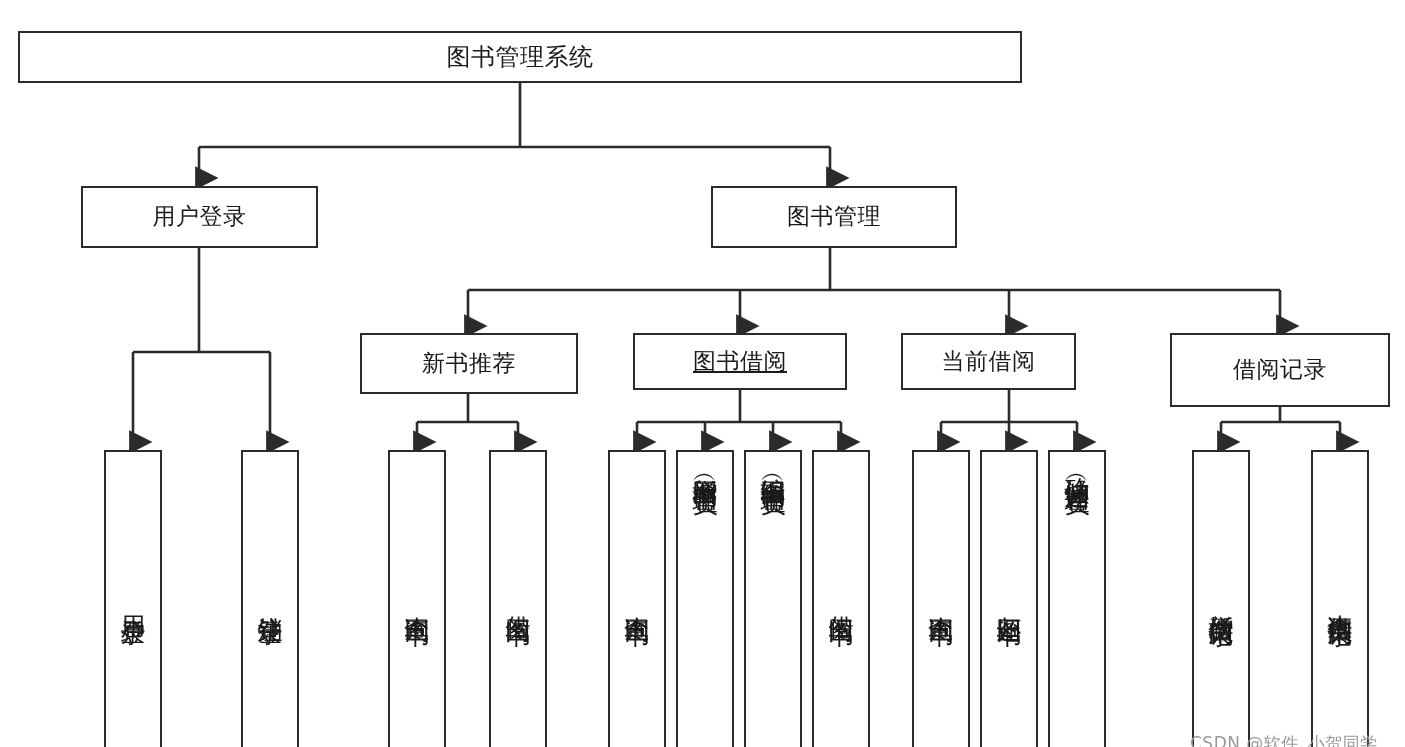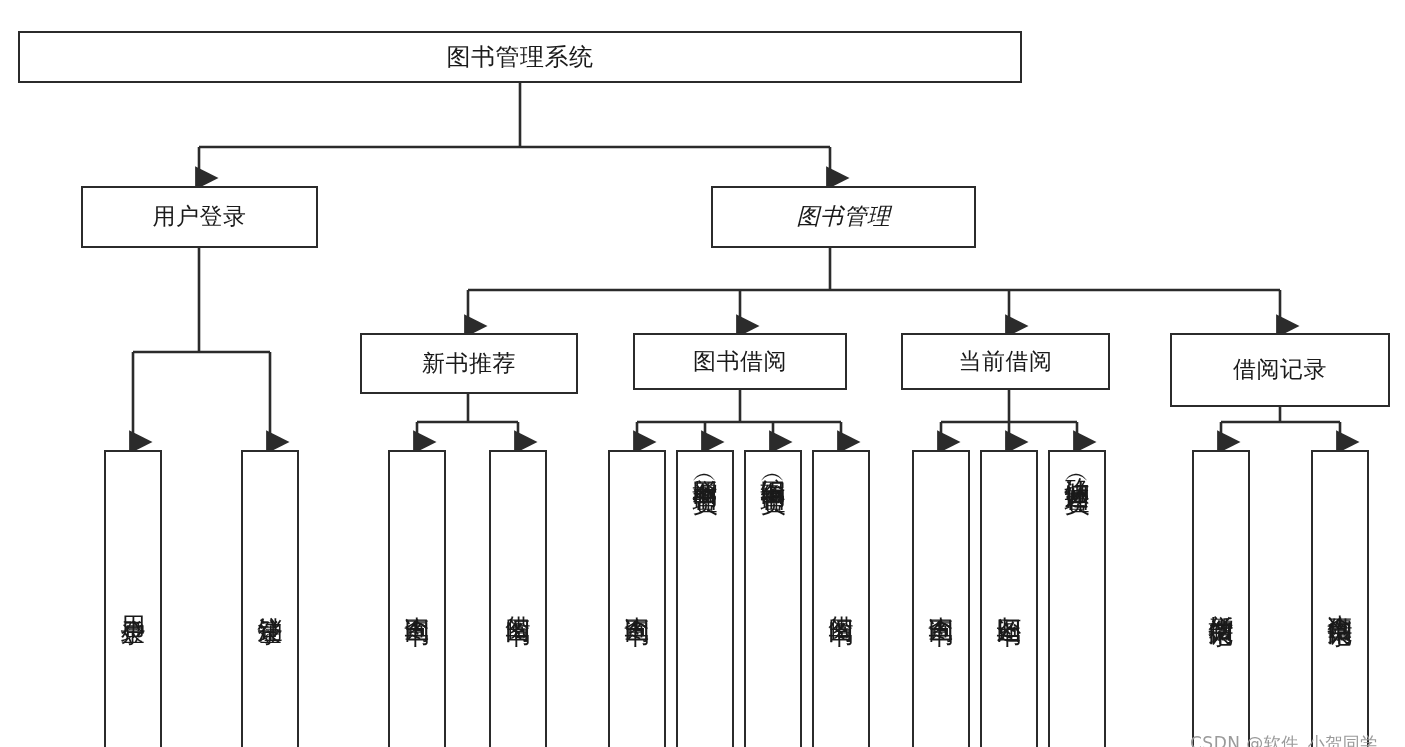--- a/index.html
+++ b/index.html
@@ -136,31 +136,31 @@
     </g>
   </svg>
 
   <div class="node horiz root" style="left:18px; top:15px; width:1004px; height:52px;">
     <span class="label">图书管理系统</span>
   </div>
 
   <div class="node horiz" style="left:81px; top:170px; width:237px; height:62px;">
     <span class="label">用户登录</span>
   </div>
-  <div class="node horiz" style="left:711px; top:170px; width:265px; height:62px;font-style:italic;">
+  <div class="node horiz" style="left:711px; top:170px; width:246px; height:62px;">
     <span class="label">图书管理</span>
   </div>
 
   <div class="node horiz" style="left:360px; top:317px; width:218px; height:61px;">
     <span class="label">新书推荐</span>
   </div>
-  <div class="node horiz" style="left:633px; top:317px; width:214px; height:57px;">
+  <div class="node horiz" style="left:633px; top:317px; width:214px; height:57px;text-decoration:underline;">
     <span class="label">图书借阅</span>
   </div>
-  <div class="node horiz" style="left:901px; top:317px; width:209px; height:57px;">
+  <div class="node horiz" style="left:901px; top:317px; width:175px; height:57px;">
     <span class="label">当前借阅</span>
   </div>
   <div class="node horiz" style="left:1170px; top:317px; width:220px; height:74px;">
     <span class="label">借阅记录</span>
   </div>
 
   <div class="node vert center" style="left:104px; top:434px; width:58px; height:299px;">
     <span class="label">用户登录</span>
   </div>
   <div class="node vert center" style="left:241px; top:434px; width:58px; height:299px;">

